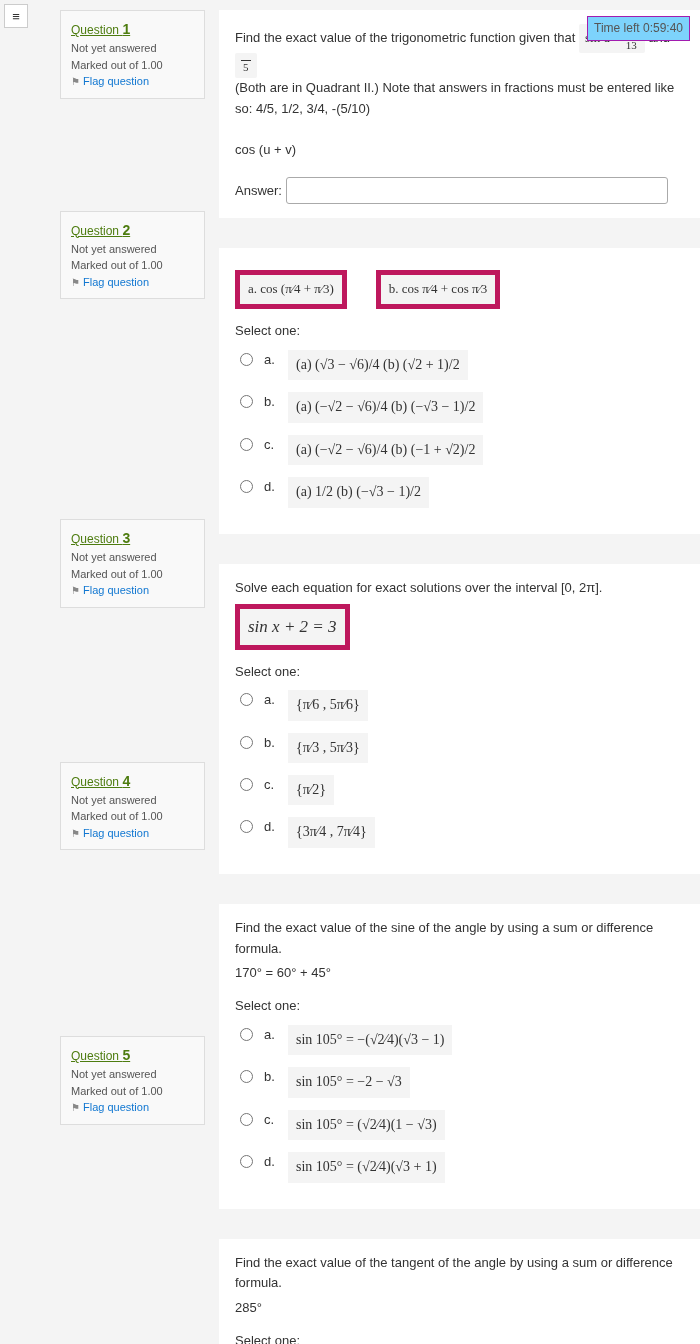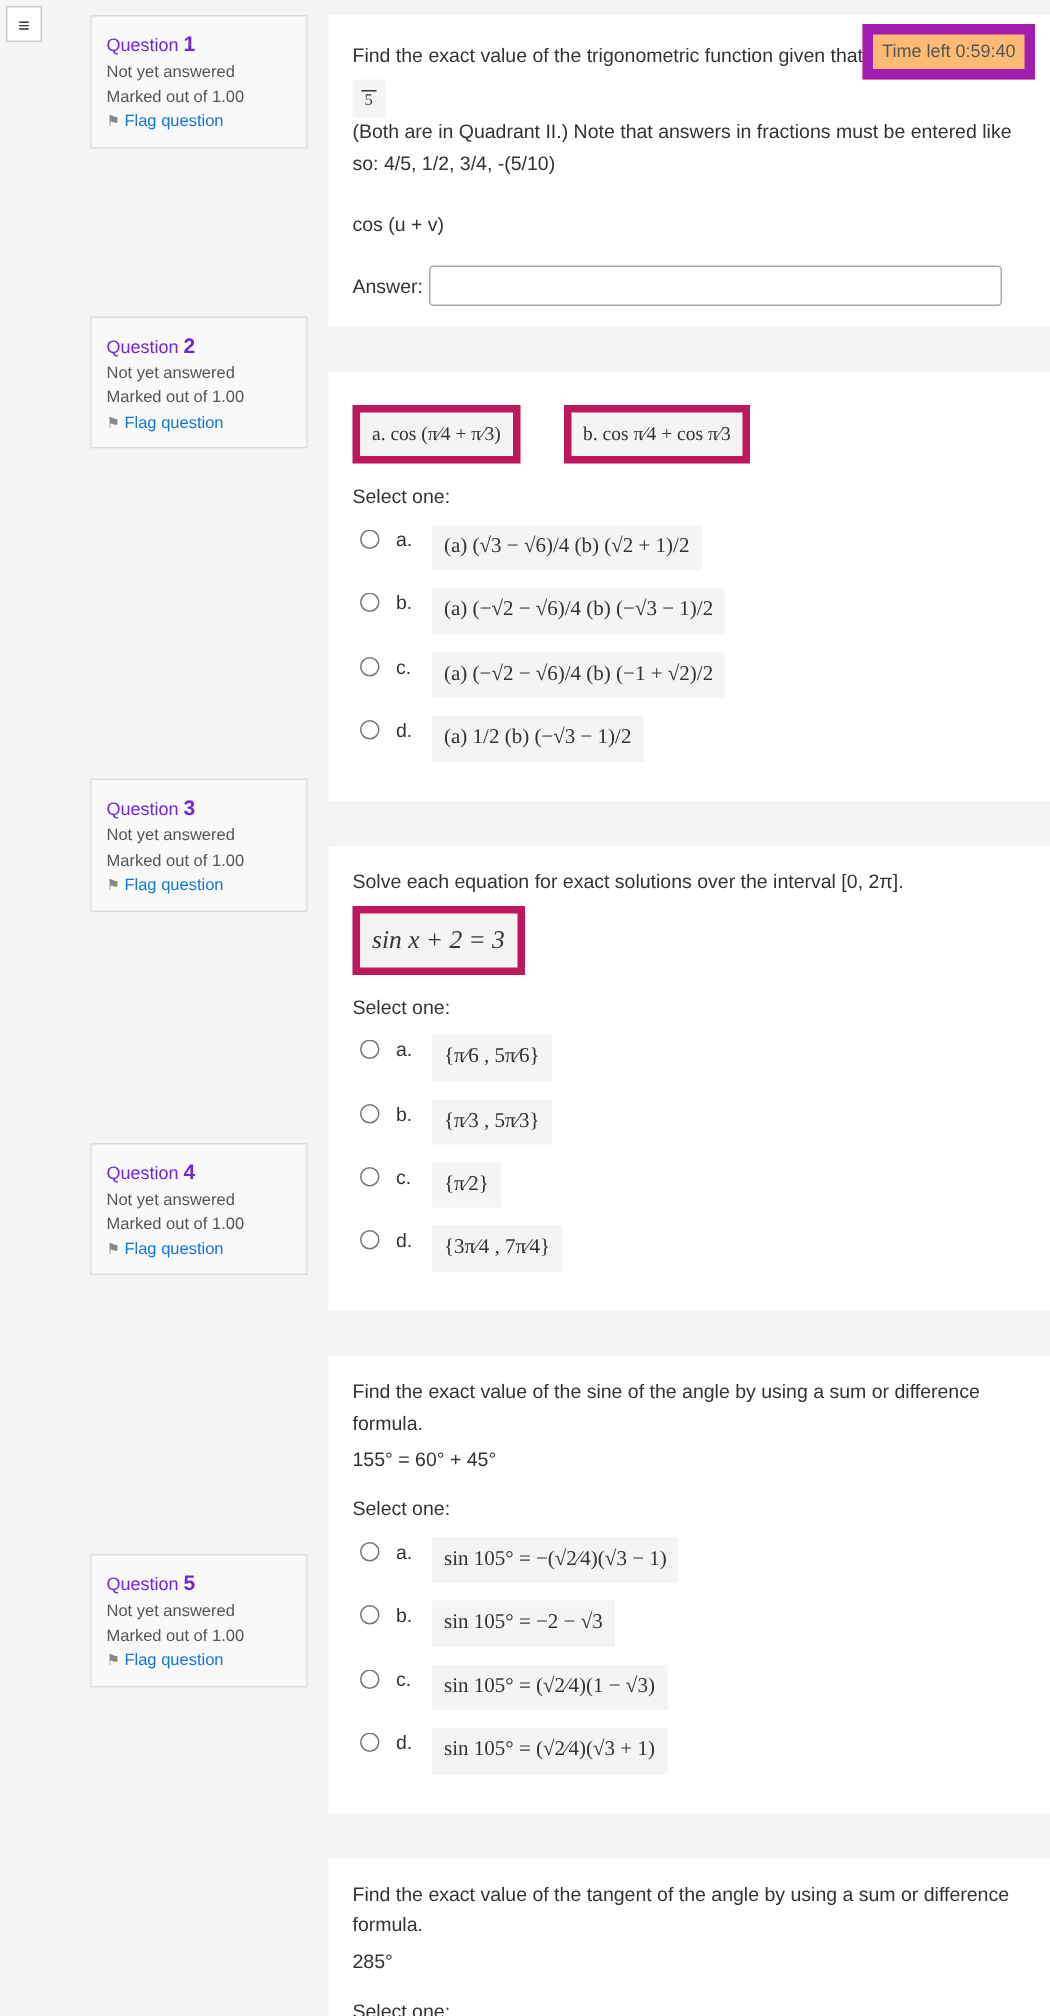--- a/index.html
+++ b/index.html
@@ -26,46 +26,46 @@
 }
 .q-info {
   background: #f9f9f9;
   border: 1px solid #ddd;
   padding: 8px 10px;
   margin-bottom: 20px;
   font-size: 11px;
   line-height: 1.5;
   color: #555;
 }
-.q-info .title { font-size: 12px; color: #6d28d9; }
+.q-info .title { font-size: 12px; color: #4d7c0f; text-decoration: underline; }
 .q-info .title b { font-size: 14px; }
 .q-info a { color: #1177d1; text-decoration: none;}
 .flag::before {
   content: "⚑";
   margin-right: 3px;
   font-size: 10px;
   color: #888;
 }
 .q-body {
   background: #fff;
   padding: 14px 16px;
   margin-bottom: 30px;
   position: relative;
   font-size: 13px;
   line-height: 1.6;
 }
 .timer {
   position: absolute;
   top: 6px;
   right: 10px;
-  border: 7px solid #a21caf;
+  border: 1px solid #a21caf;
   padding: 2px 6px;
   font-size: 12px;
   color: #555;
-  background: #fdba74;
+  background: #7dd3fc;
 }
 .math-box {
   display: inline-block;
   background: #f4f4f4;
   padding: 2px 6px;
   border-radius: 2px;
   font-family: "Cambria Math", Georgia, serif;
 }
 .frac {
   display: inline-block;
@@ -241,21 +241,21 @@
         </div>
     <div class="option-row">
           <input type="radio" name="q3" style="">
           <span class="option-label">d.</span>
           <span class="math-img">{3π⁄4 , 7π⁄4}</span>
         </div>
   </div>
 
   <div class="q-body">
     <div>Find the exact value of the sine of the angle by using a sum or difference formula.</div>
-    <div style="margin-top:4px;">155° = 60° + 45°</div>
+    <div style="margin-top:4px;">170° = 60° + 45°</div>
     <div class="select-one">Select one:</div>
     <div class="option-row">
           <input type="radio" name="q4" style="">
           <span class="option-label">a.</span>
           <span class="math-img">sin 105° = −(√2⁄4)(√3 − 1)</span>
         </div>
     <div class="option-row">
           <input type="radio" name="q4" style="">
           <span class="option-label">b.</span>
           <span class="math-img">sin 105° = −2 − √3</span>

